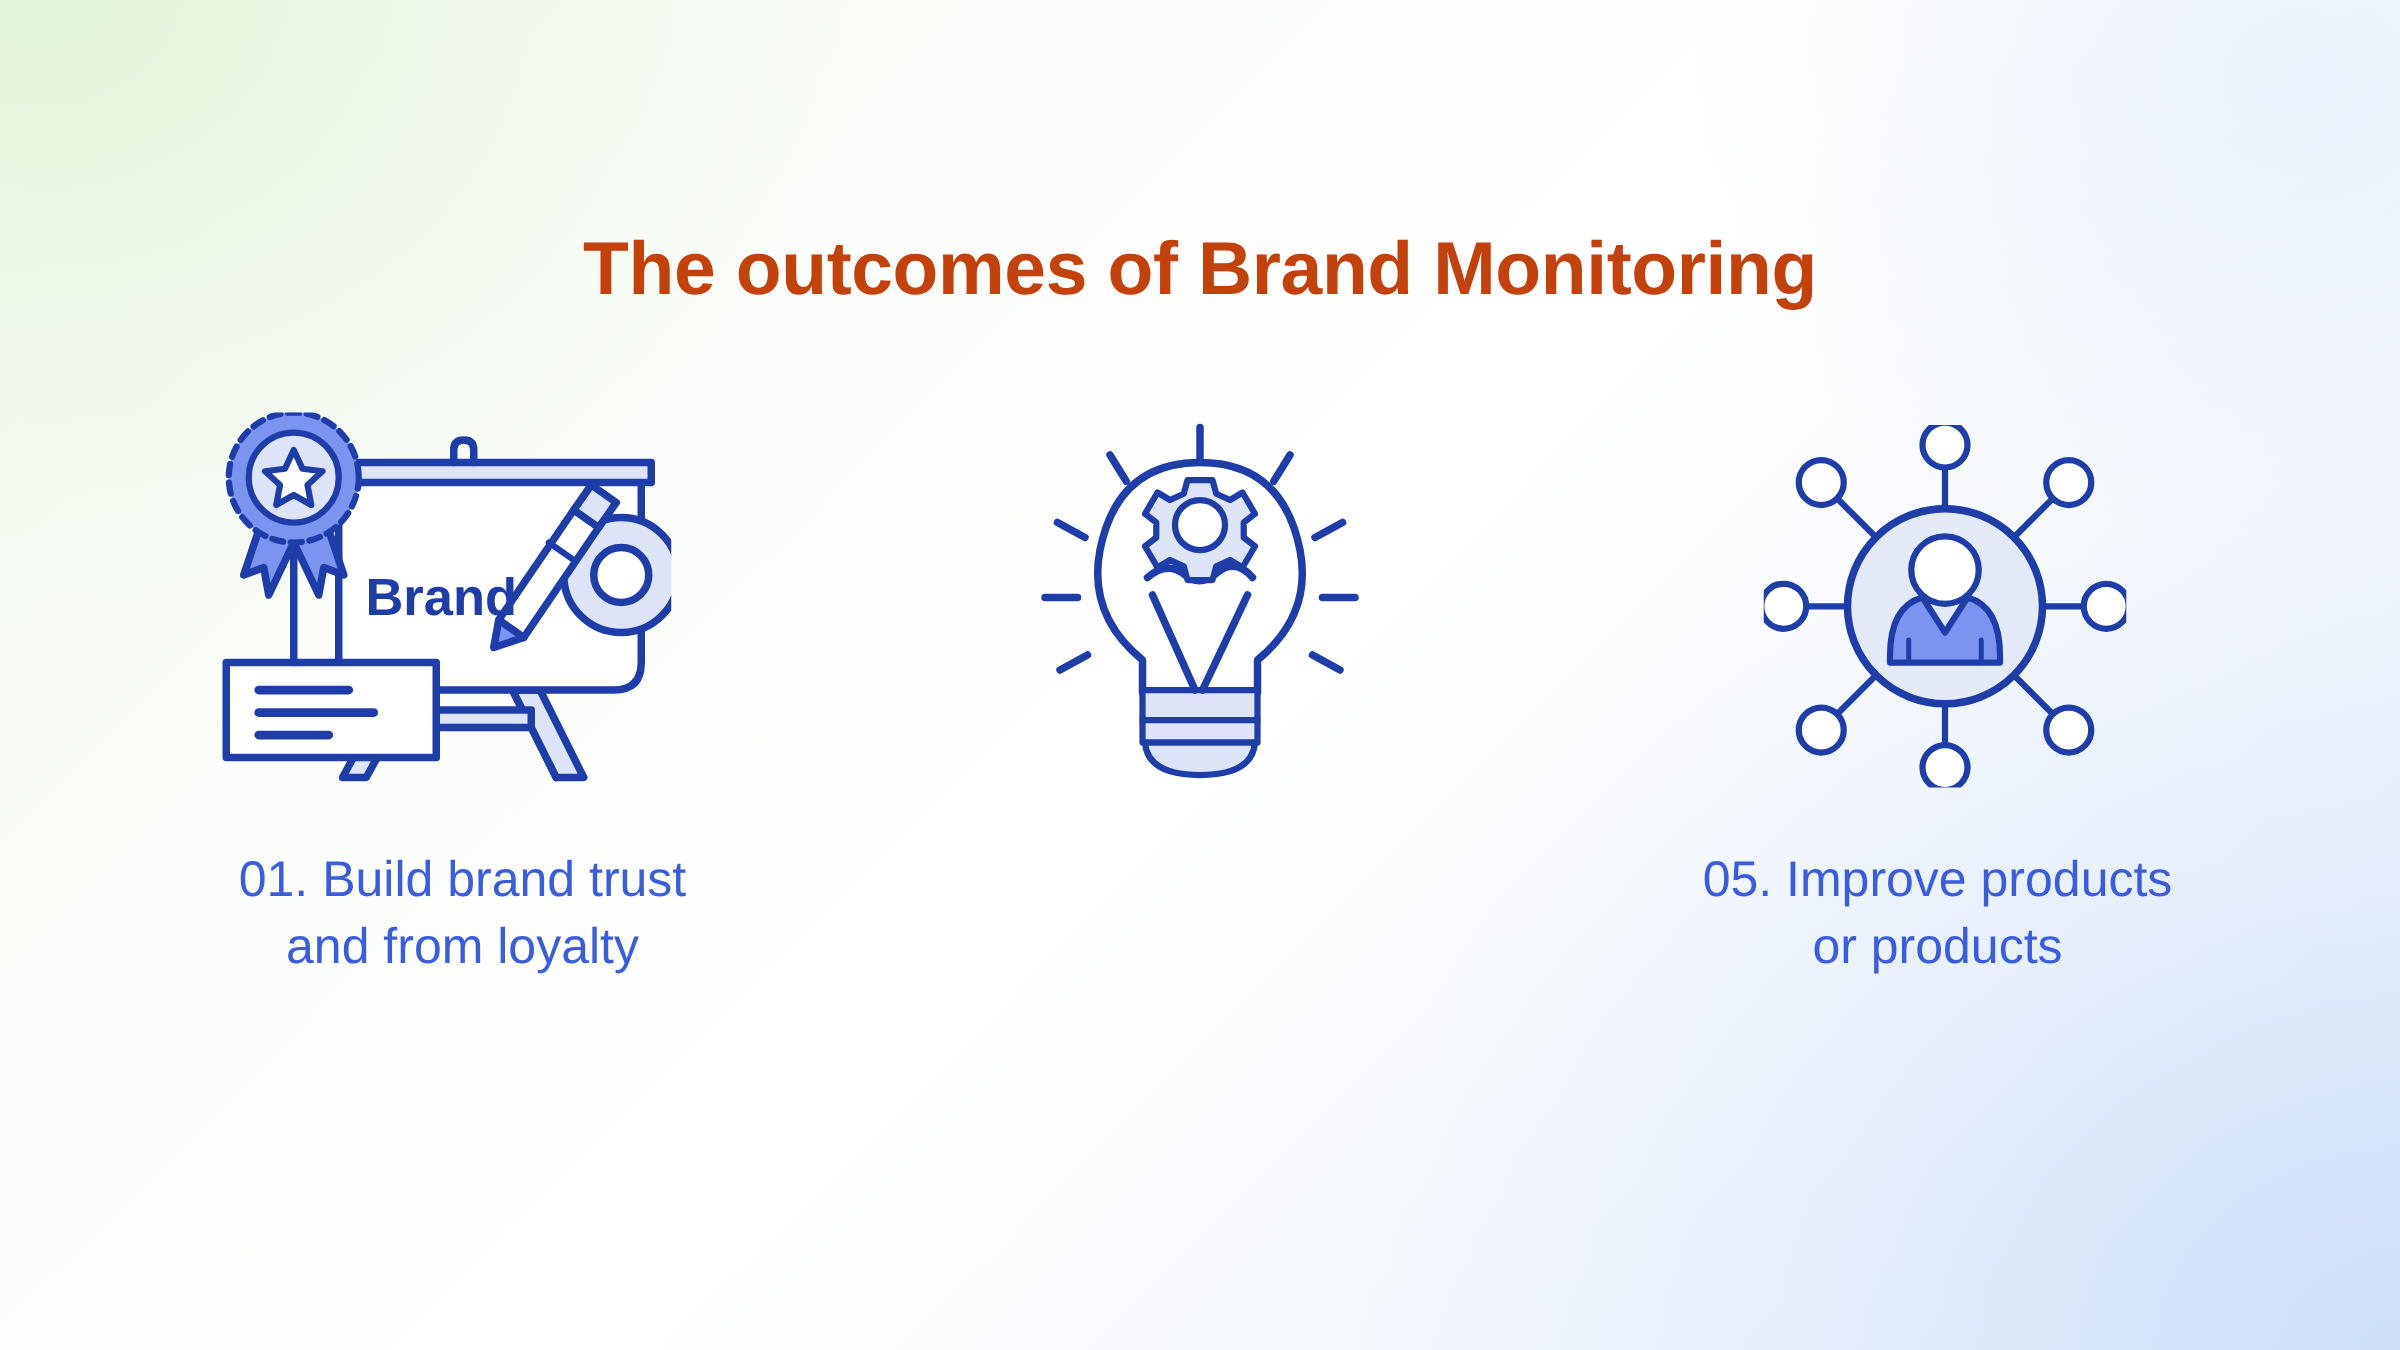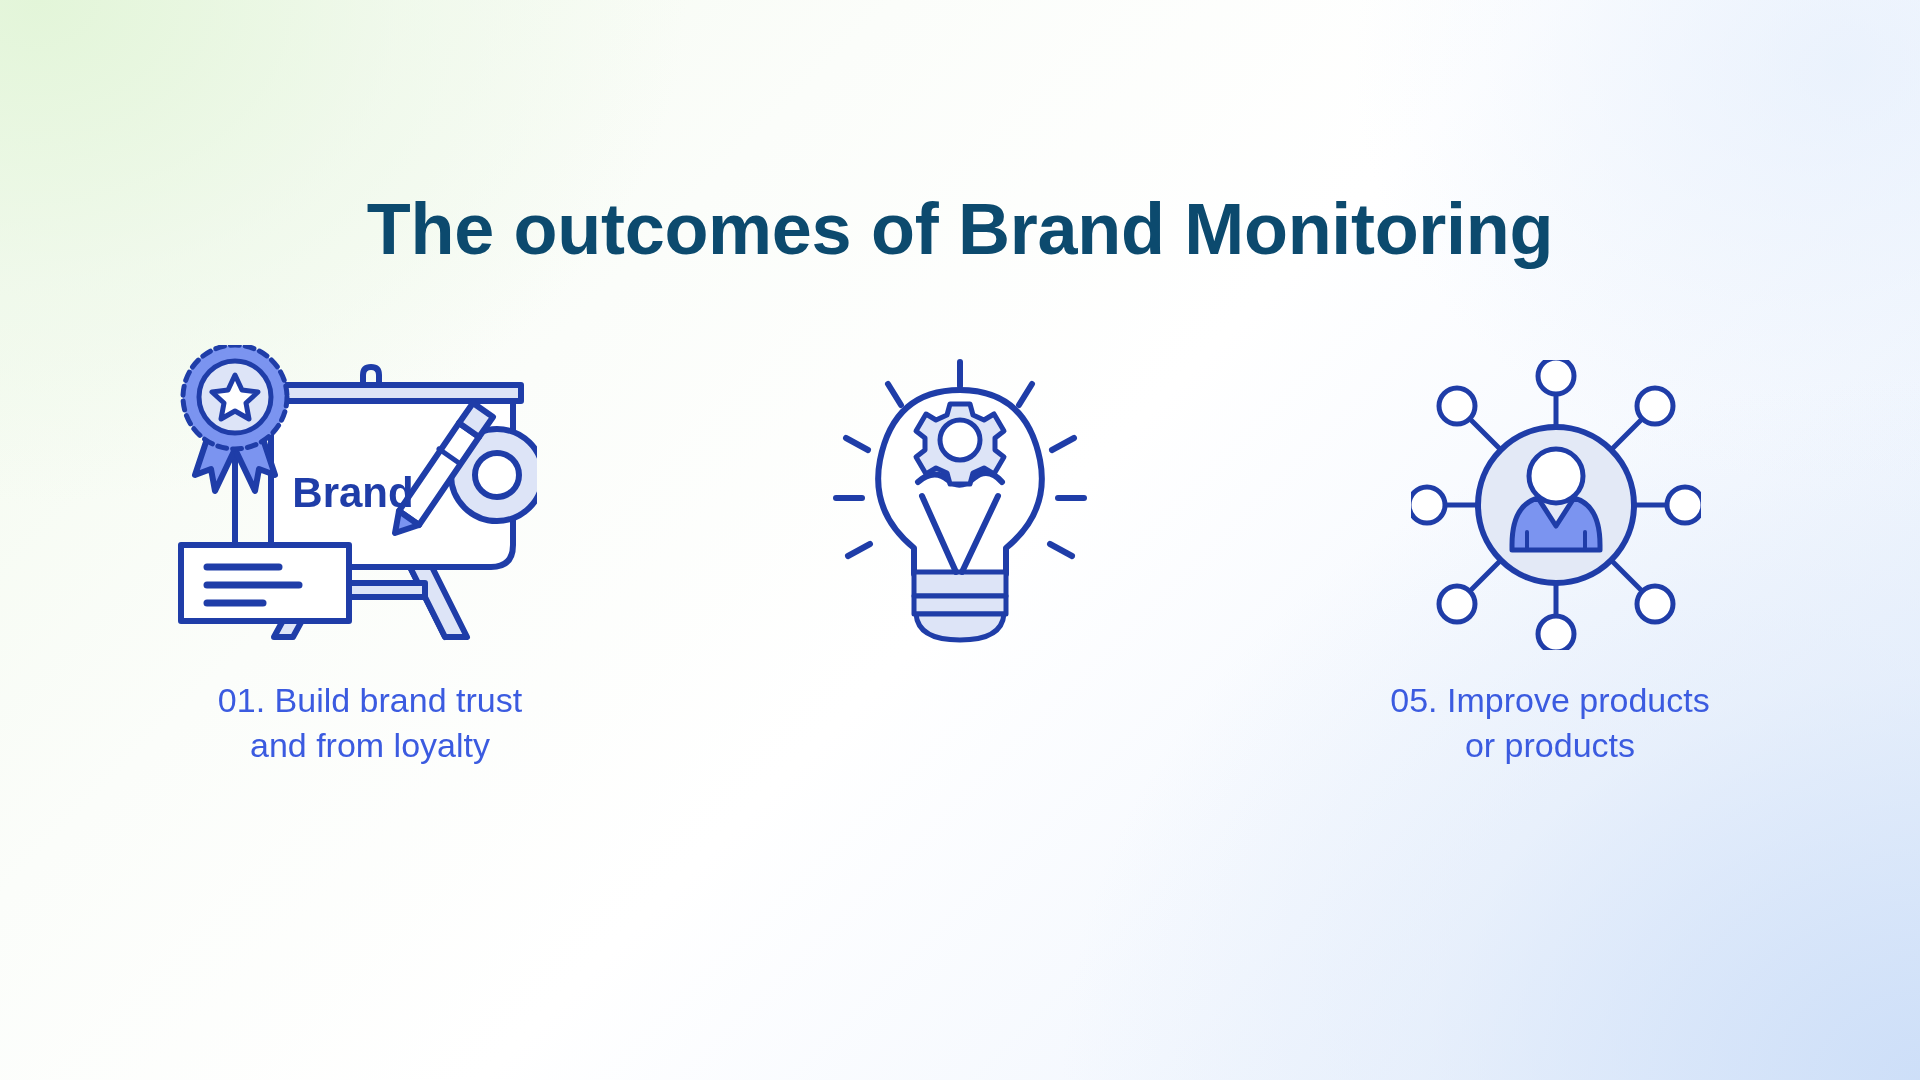--- a/index.html
+++ b/index.html
@@ -23,23 +23,23 @@
     width: 1920px;
     height: 1080px;
     box-sizing: border-box;
   }
   .title {
     position: absolute;
     top: 142px;
     left: 0;
     width: 1920px;
     text-align: center;
-    font-size: 72px;
+    font-size: 60px;
     font-weight: bold;
-    color: #0c4a6e;
+    color: #c2410c;
     letter-spacing: -0.3px;
     line-height: 1.1;
   }
   .cards {
     position: absolute;
     top: 330px;
     left: 90px;
     width: 1740px;
     display: flex;
     flex-direction: row;
@@ -48,27 +48,26 @@
   }
   .card {
     width: 560px;
     display: flex;
     flex-direction: column;
     align-items: center;
   }
   .icon-wrap {
     height: 330px;
     display: flex;
-    align-items: center;
     justify-content: center;
   }
   .caption {
     margin-top: 18px;
     text-align: center;
-    font-size: 34px;
+    font-size: 40px;
     line-height: 1.33;
     color: #3B5BE0;
     font-weight: normal;
     max-width: 470px;
   }
   .card-2 .caption { max-width: 520px; }
   .card-1 .icon-wrap { transform: translateX(-18px); }
   .card-2 .icon-wrap { transform: translateY(6px); }
   .card-3 .icon-wrap { transform: translateY(10px) translateX(6px); }
   svg { display: block; }

